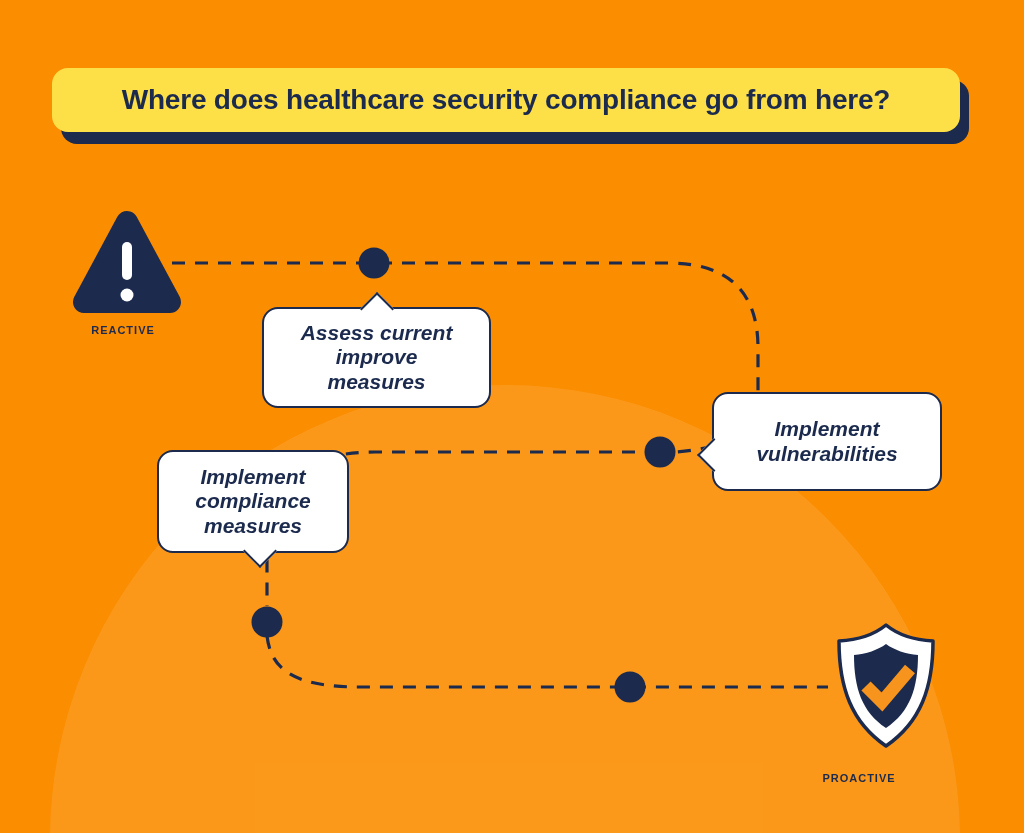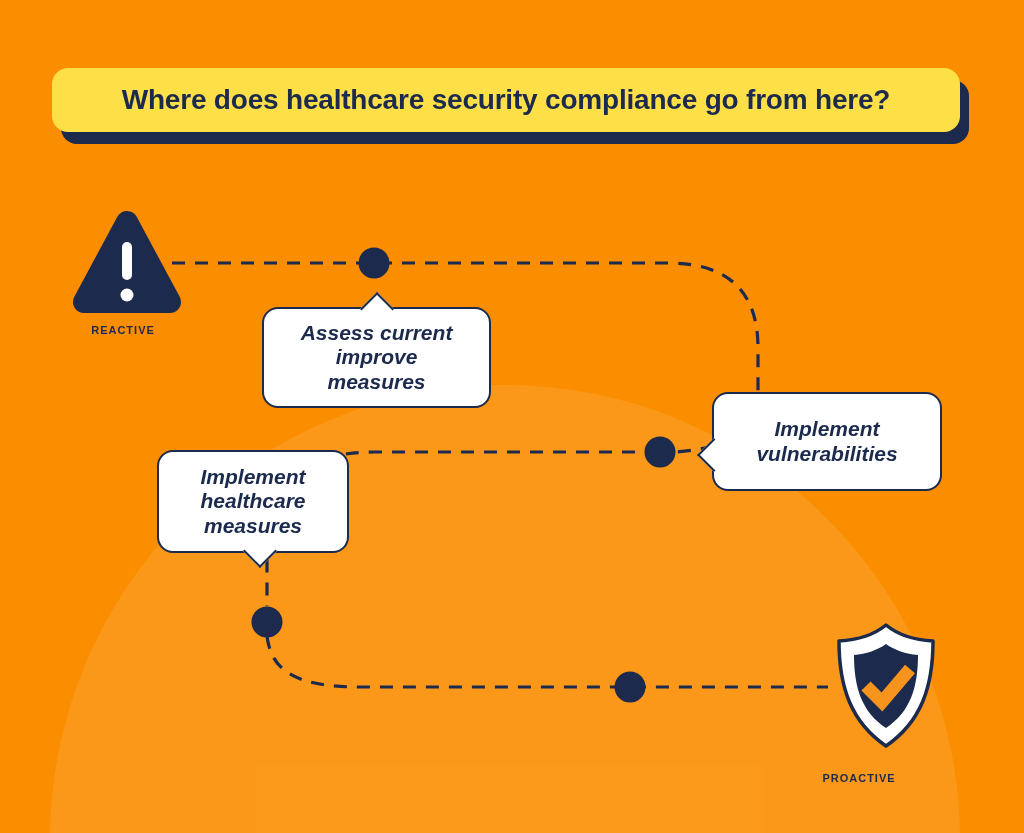--- a/index.html
+++ b/index.html
@@ -134,18 +134,18 @@
 
   <div class="bubble" style="left:712px; top:392px; width:226px; height:95px;">
     <div class="tail left" style="left:-12px; top:49px;"></div>
     <span class="line">Implement</span>
     <span class="line">vulnerabilities</span>
   </div>
 
   <div class="bubble" style="left:157px; top:450px; width:188px; height:99px;">
     <div class="tail down" style="left:89px; bottom:-12px;"></div>
     <span class="line">Implement</span>
-    <span class="line">healthcare</span>
+    <span class="line">compliance</span>
     <span class="line">measures</span>
   </div>
 
 
 </div>
 
 </body></html>

